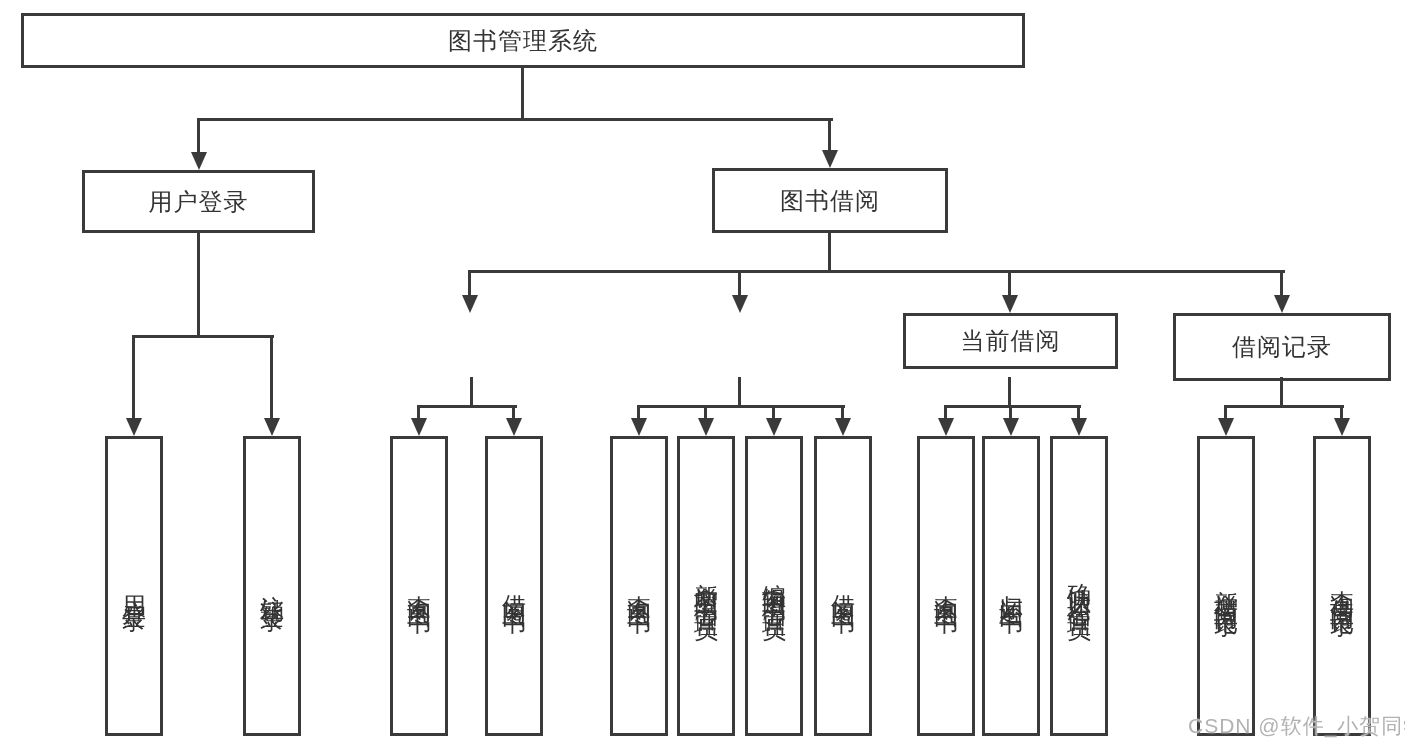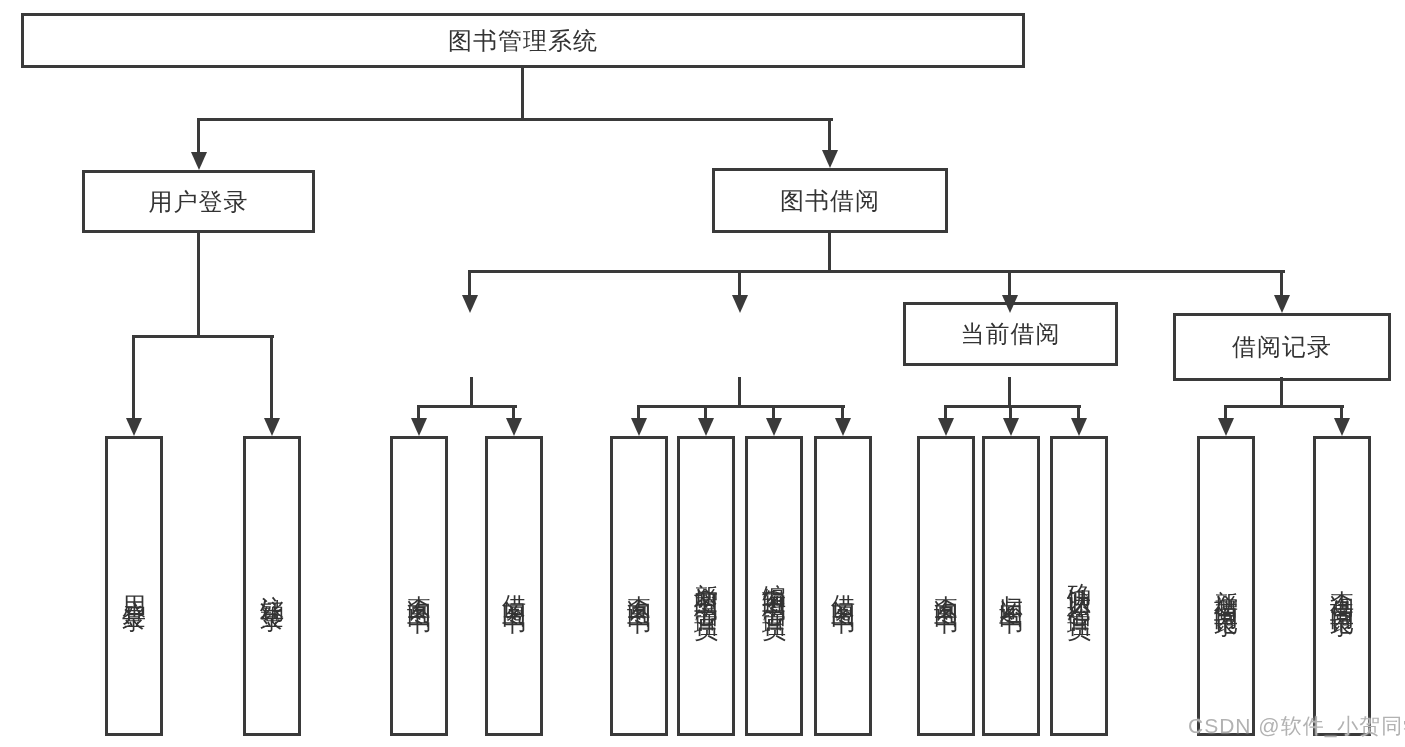--- a/index.html
+++ b/index.html
@@ -65,21 +65,21 @@
 </head>
 <body>
 
 <div id="canvas">
 
   <div class="node" style="left:21px;top:13px;width:1004px;height:55px;">图书管理系统</div>
 
   <div class="node" style="left:82px;top:170px;width:233px;height:63px;">用户登录</div>
   <div class="node" style="left:712px;top:168px;width:236px;height:65px;">图书借阅</div>
 
-  <div class="node" style="left:903px;top:302px;width:215px;height:64px;">当前借阅</div>
+  <div class="node" style="left:903px;top:313px;width:215px;height:56px;">当前借阅</div>
   <div class="node" style="left:1173px;top:313px;width:218px;height:68px;">借阅记录</div>
 
   <div class="vnode" style="left:105px;">
     <span class="vtext">用户登录</span>
   </div>
   <div class="vnode" style="left:243px;">
     <span class="vtext">注销登录</span>
   </div>
   <div class="vnode" style="left:390px;">
     <span class="vtext">查询图书</span>

